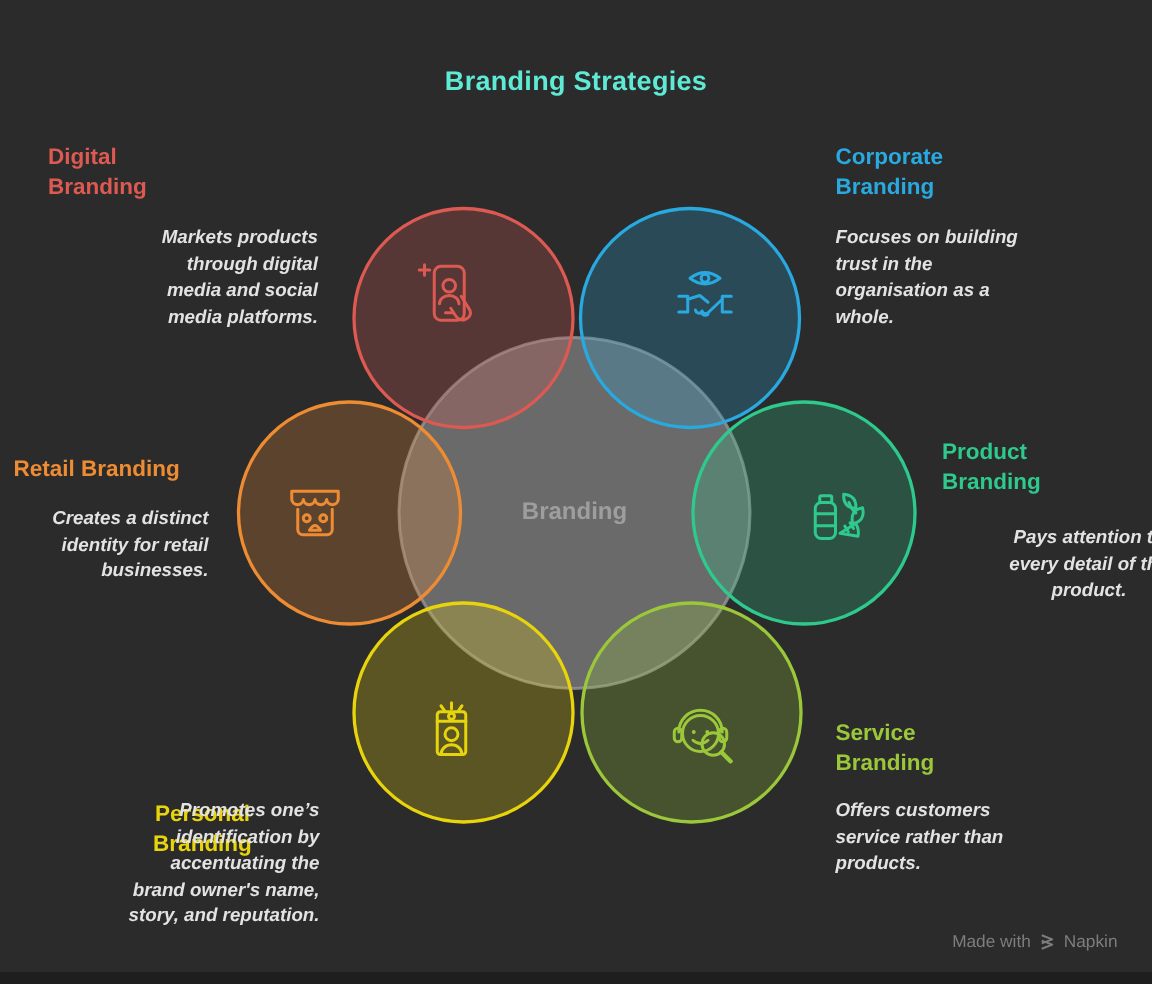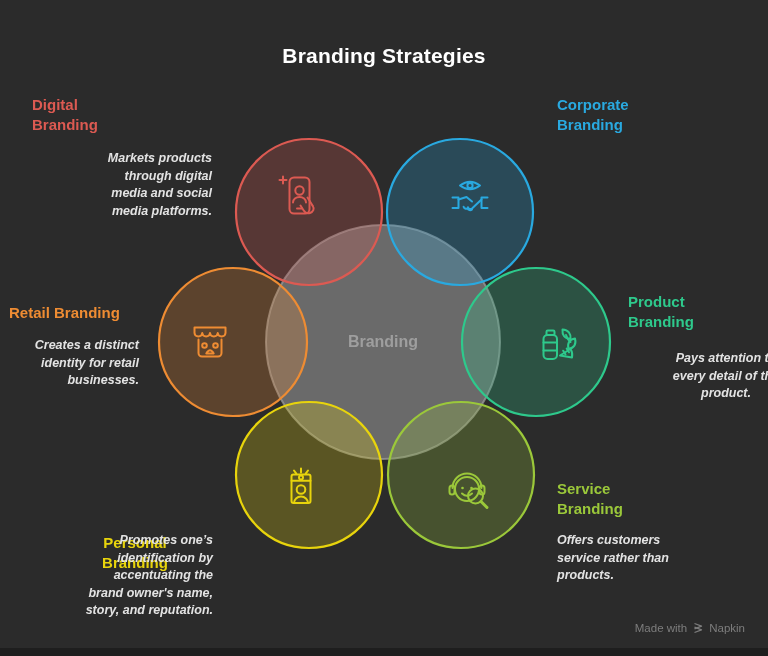--- a/index.html
+++ b/index.html
@@ -7,21 +7,21 @@
     position:relative;width:768px;height:656px;overflow:hidden;
     background:#2b2b2b;
     font-family:"Liberation Sans","DejaVu Sans",sans-serif;
   }
   .venn{position:absolute;left:0;top:0;width:768px;height:656px;}
   .ring{fill-opacity:0.25;stroke-width:2.2;}
   .center-ring{stroke-width:2;stroke-opacity:0.75;}
 
   .page-title{
     position:absolute;left:0;top:44px;width:768px;text-align:center;
-    font-size:21px;font-weight:bold;color:#ffffff;letter-spacing:.2px;
+    font-size:18px;font-weight:bold;color:#5eead4;letter-spacing:.2px;
   }
   .label{
     position:absolute;font-size:15px;line-height:20px;font-weight:bold;
     white-space:pre-line;
   }
   .desc{
     position:absolute;font-size:12.5px;line-height:17.5px;font-weight:bold;
     color:#e3e3e3;white-space:pre-line;font-style:italic;
   }
   .label-digital{left:32px;top:95px;width:180px;text-align:left;}
@@ -144,20 +144,24 @@
 
   <div class="label label-digital" style="color: rgb(220, 90, 82);">Digital
 Branding</div>
   <div class="desc desc-digital">Markets products
 through digital
 media and social
 media platforms.</div>
 
   <div class="label label-corporate" style="color: rgb(41, 169, 224);">Corporate
 Branding</div>
+  <div class="desc desc-corporate">Focuses on building
+trust in the
+organisation as a
+whole.</div>
 
   <div class="label label-retail" style="color: rgb(238, 140, 51);">Retail Branding</div>
   <div class="desc desc-retail">Creates a distinct
 identity for retail
 businesses.</div>
 
   <div class="label label-product" style="color: rgb(46, 201, 140);">Product
 Branding</div>
   <div class="desc desc-product">Pays attention to
 every detail of the

